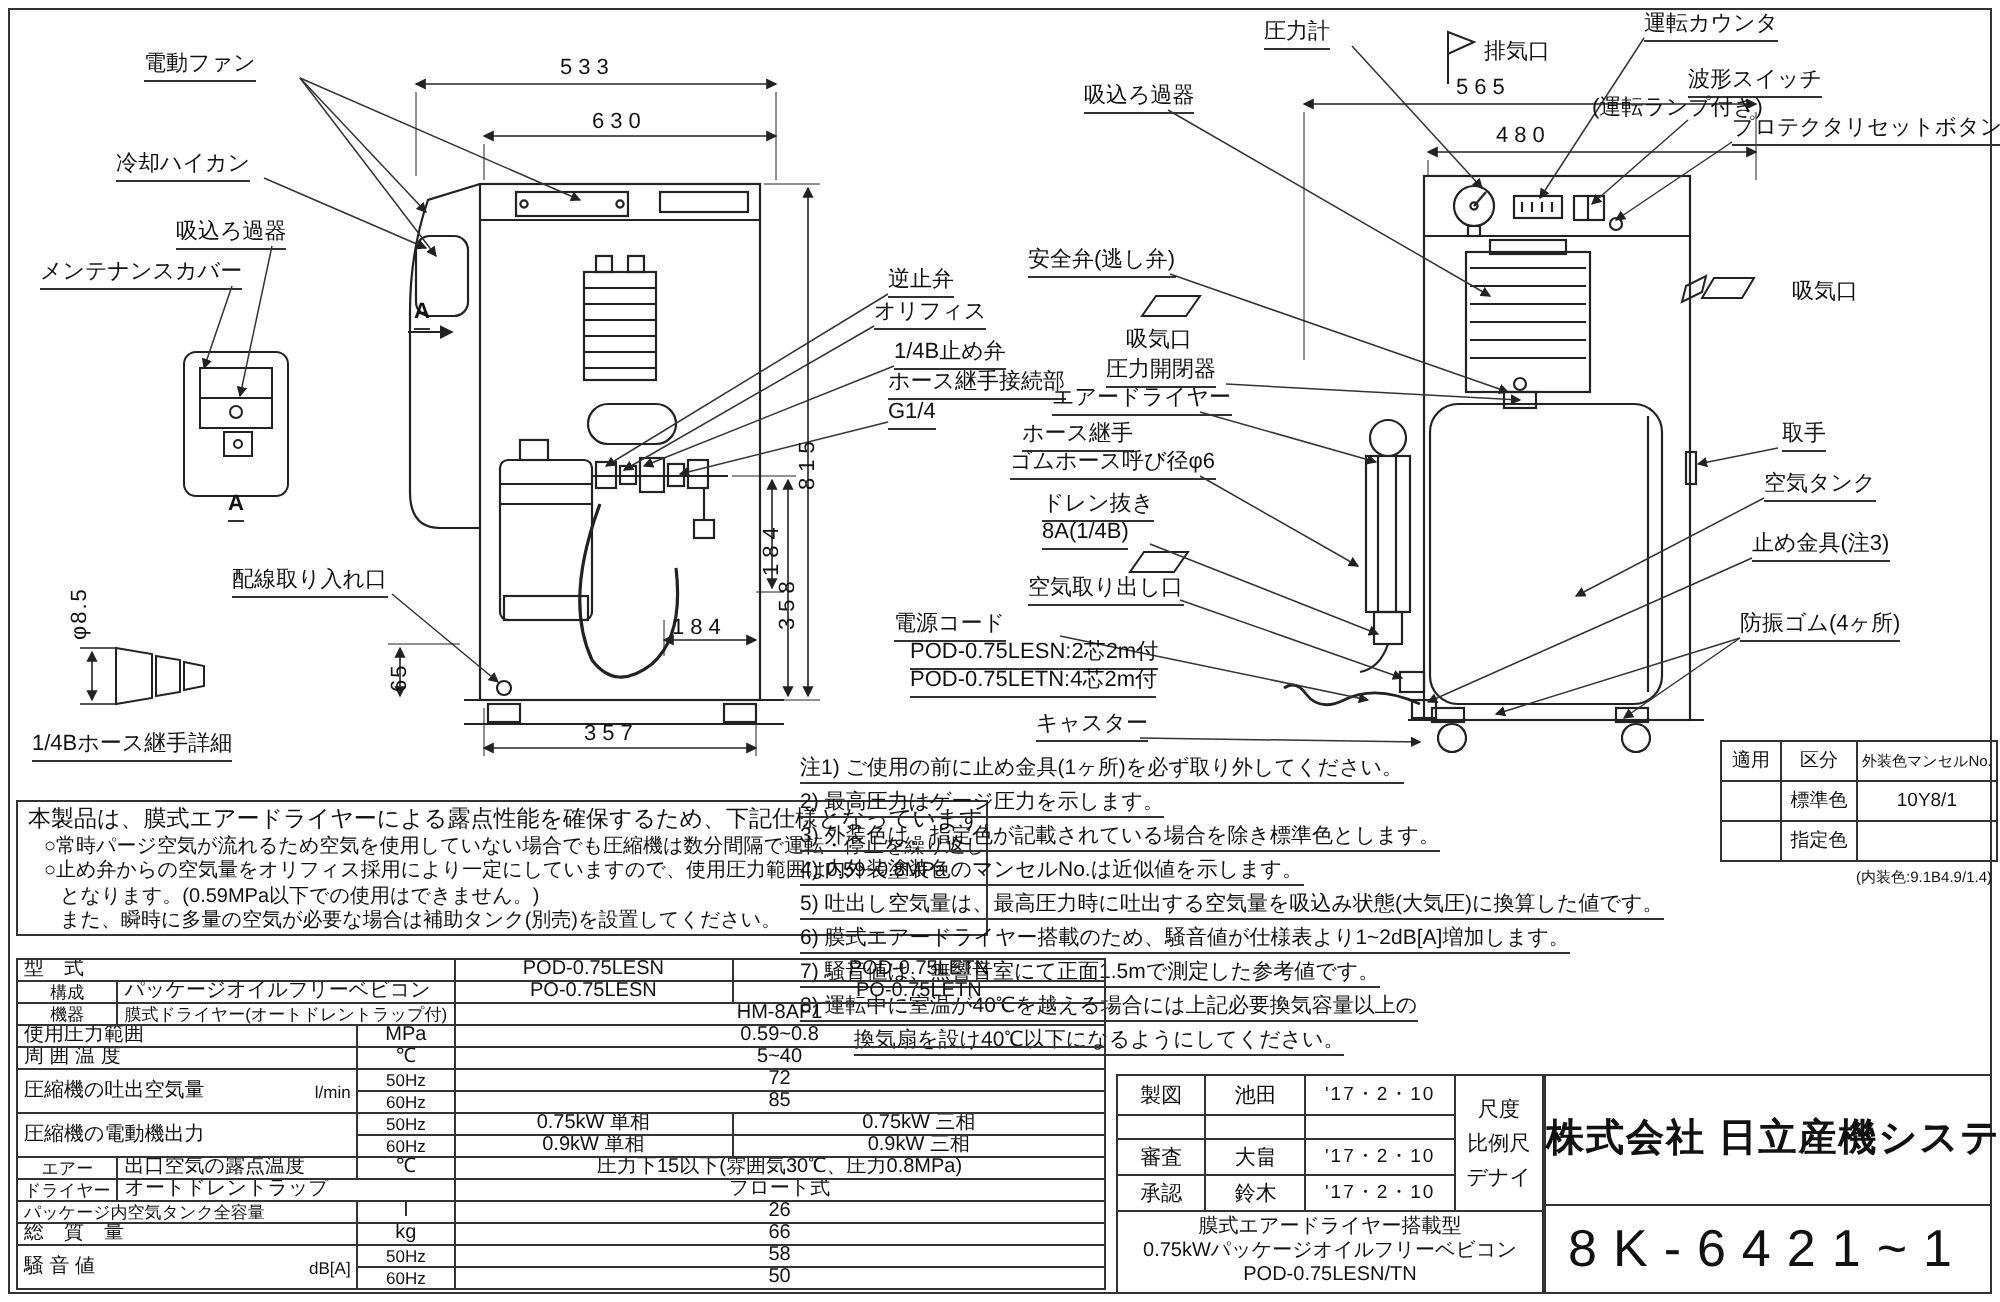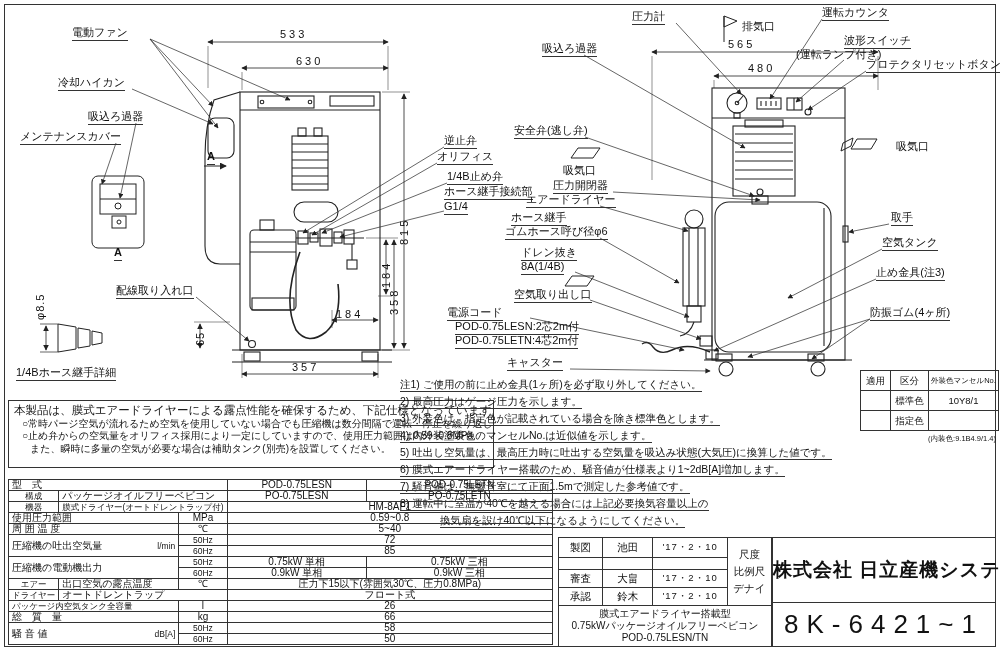--- a/index.html
+++ b/index.html
@@ -13,21 +13,21 @@
   .vdim{transform:rotate(-90deg);transform-origin:left top}
   .descbox{position:absolute;left:8px;top:400px;width:486px;height:68px;border:1.3px solid #333;
            padding:3px 5px;box-sizing:border-box;white-space:nowrap;overflow:hidden}
   .descbox div{font:10px/12.6px "Liberation Sans",sans-serif}
   .descbox .l1{font-size:11.5px;margin-bottom:1px}
   .descbox .ind1{margin-left:8px}
   .descbox .ind2{margin-left:16px}
   .notes{position:absolute;left:400px;top:378px}
   .note{font:10.5px/12px "Liberation Sans",sans-serif;border-bottom:1px solid #333;
         width:max-content;margin-bottom:3px;padding-bottom:1px;white-space:nowrap}
-  .note.cont{margin-left:40px}
+  .note.cont{margin-left:27px}
   table{border-collapse:collapse}
   .spec{position:absolute;left:8px;top:479px;width:545px;border:1.5px solid #333}
   .spec td{border:1px solid #333;font:10px/10px "Liberation Sans",sans-serif;padding:0 3px;
            height:10px;white-space:nowrap;overflow:hidden}
   .spec .c{text-align:center}
   .spec .sm{font-size:8.5px}
   .spec .split{display:flex;justify-content:space-between;align-items:flex-start}
   .ctable{position:absolute;left:860px;top:370px;border:1.2px solid #333}
   .ctable td{border:1px solid #333;font:9.5px/11px "Liberation Sans",sans-serif;height:19px;
              text-align:center;padding:0 2px;white-space:nowrap}
@@ -259,21 +259,21 @@
   <div class="lbl ul" style="left:553px;top:179px">圧力開閉器</div>
   <div class="lbl ul" style="left:526px;top:193px">エアードライヤー</div>
   <div class="lbl ul" style="left:511px;top:211px">ホース継手</div>
   <div class="lbl ul" style="left:505px;top:225px">ゴムホース呼び径φ6</div>
   <div class="lbl ul" style="left:521px;top:246px">ドレン抜き</div>
   <div class="lbl ul" style="left:521px;top:260px">8A(1/4B)</div>
   <div class="lbl ul" style="left:514px;top:288px">空気取り出し口</div>
   <div class="lbl ul" style="left:447px;top:306px">電源コード</div>
   <div class="lbl ul" style="left:455px;top:320px">POD-0.75LESN:2芯2m付</div>
   <div class="lbl ul" style="left:455px;top:334px">POD-0.75LETN:4芯2m付</div>
-  <div class="lbl ul" style="left:507px;top:356px">キャスター</div>
+  <div class="lbl ul" style="left:518px;top:356px">キャスター</div>
   <div class="lbl" style="left:896px;top:140px">吸気口</div>
   <div class="lbl ul" style="left:891px;top:211px">取手</div>
   <div class="lbl ul" style="left:882px;top:236px">空気タンク</div>
   <div class="lbl ul" style="left:876px;top:266px">止め金具(注3)</div>
   <div class="lbl ul" style="left:870px;top:306px">防振ゴム(4ヶ所)</div>
 
   <div class="dim" style="left:280px;top:28px">533</div>
   <div class="dim" style="left:296px;top:55px">630</div>
   <div class="dim vdim" style="left:398px;top:245px">815</div>
   <div class="dim vdim" style="left:388px;top:315px">358</div>
@@ -281,20 +281,21 @@
   <div class="dim" style="left:336px;top:308px">184</div>
   <div class="dim vdim" style="left:194px;top:346px;letter-spacing:1px">65</div>
   <div class="dim" style="left:292px;top:361px">357</div>
   <div class="dim" style="left:728px;top:38px">565</div>
   <div class="dim" style="left:748px;top:62px">480</div>
 
   <div class="descbox">
     <div class="l1">本製品は、膜式エアードライヤーによる露点性能を確保するため、下記仕様となっています。</div>
     <div class="ind1">○常時パージ空気が流れるため空気を使用していない場合でも圧縮機は数分間隔で運転・停止を繰り返します。</div>
     <div class="ind1">○止め弁からの空気量をオリフィス採用により一定にしていますので、使用圧力範囲は0.59~0.8MPa</div>
+    <div class="ind2">となります。(0.59MPa以下での使用はできません。)</div>
     <div class="ind2">また、瞬時に多量の空気が必要な場合は補助タンク(別売)を設置してください。</div>
   </div>
 
   <div class="notes">
     <div class="note">注1) ご使用の前に止め金具(1ヶ所)を必ず取り外してください。</div>
     <div class="note">2) 最高圧力はゲージ圧力を示します。</div>
     <div class="note">3) 外装色は、指定色が記載されている場合を除き標準色とします。</div>
     <div class="note">4) 内外装塗装色のマンセルNo.は近似値を示します。</div>
     <div class="note">5) 吐出し空気量は、最高圧力時に吐出する空気量を吸込み状態(大気圧)に換算した値です。</div>
     <div class="note">6) 膜式エアードライヤー搭載のため、騒音値が仕様表より1~2dB[A]増加します。</div>

